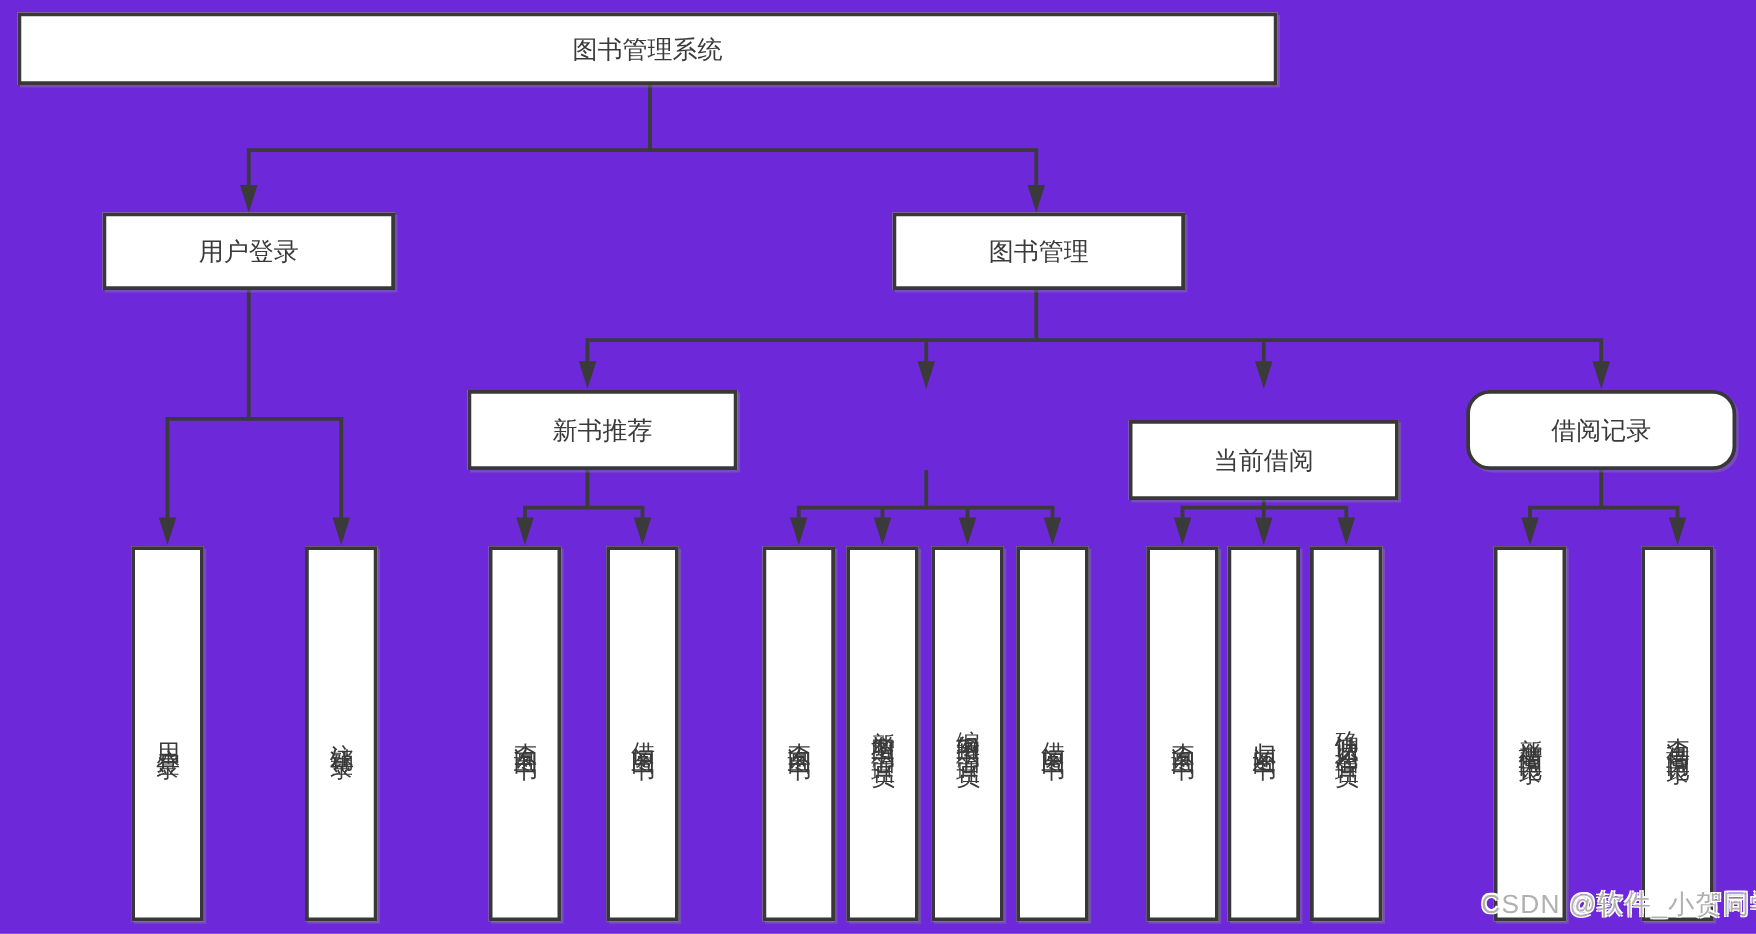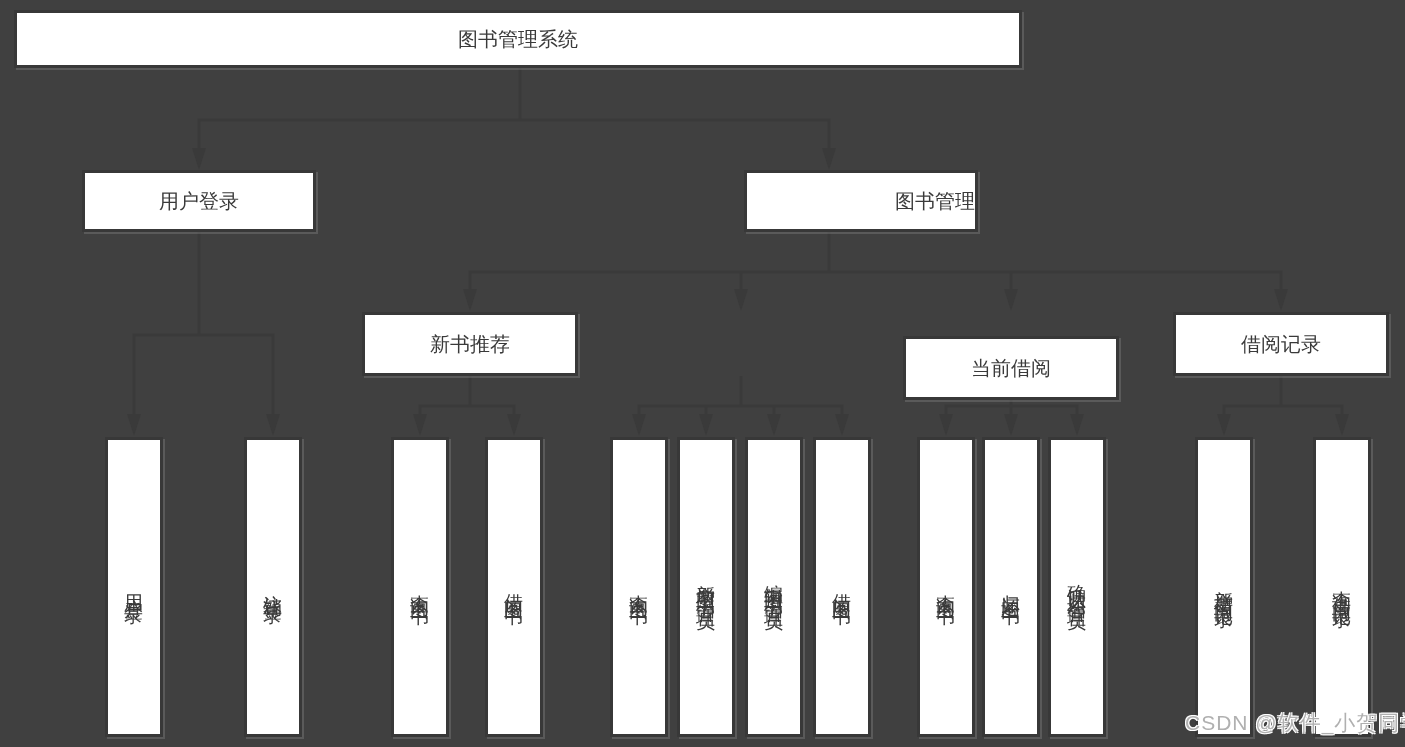--- a/index.html
+++ b/index.html
@@ -4,21 +4,21 @@
 <style>
   html, body { margin: 0; padding: 0; }
   body {
     font-family: "Liberation Sans", sans-serif;
     background: #ffffff;
   }
   .canvas {
     position: relative;
     width: 1405px;
     height: 747px;
-    background: #404040;
+    background: #6d28d9;
     overflow: hidden;
   }
   .connector-layer {
     position: absolute;
     left: 0; top: 0;
     width: 1405px; height: 747px;
     pointer-events: none;
   }
   .connector-layer path {
     stroke: #3a3a3a;
@@ -127,31 +127,31 @@
     </g>
   </svg>
 
   <div class="box box-root">
     <span>图书管理系统</span>
   </div>
 
   <div class="box box-l2" style="left:82px;">
     <span>用户登录</span>
   </div>
-  <div class="box box-l2" style="left:744px;justify-content:flex-end;">
+  <div class="box box-l2" style="left:714px;">
     <span>图书管理</span>
   </div>
 
-  <div class="box box-l3" style="left:362px;">
+  <div class="box box-l3" style="left:374px;">
     <span>新书推荐</span>
   </div>
   <div class="box box-l3" style="left:903px;margin-top:24px;">
     <span>当前借阅</span>
   </div>
-  <div class="box box-l3" style="left:1173px;">
+  <div class="box box-l3" style="left:1173px;border-radius:19px;">
     <span>借阅记录</span>
   </div>
 
   <div class="box box-leaf" style="left:105px;">
     <span class="vtext">用户登录</span>
   </div>
   <div class="box box-leaf" style="left:244px;">
     <span class="vtext">注销登录</span>
   </div>
   <div class="box box-leaf" style="left:391px;">

